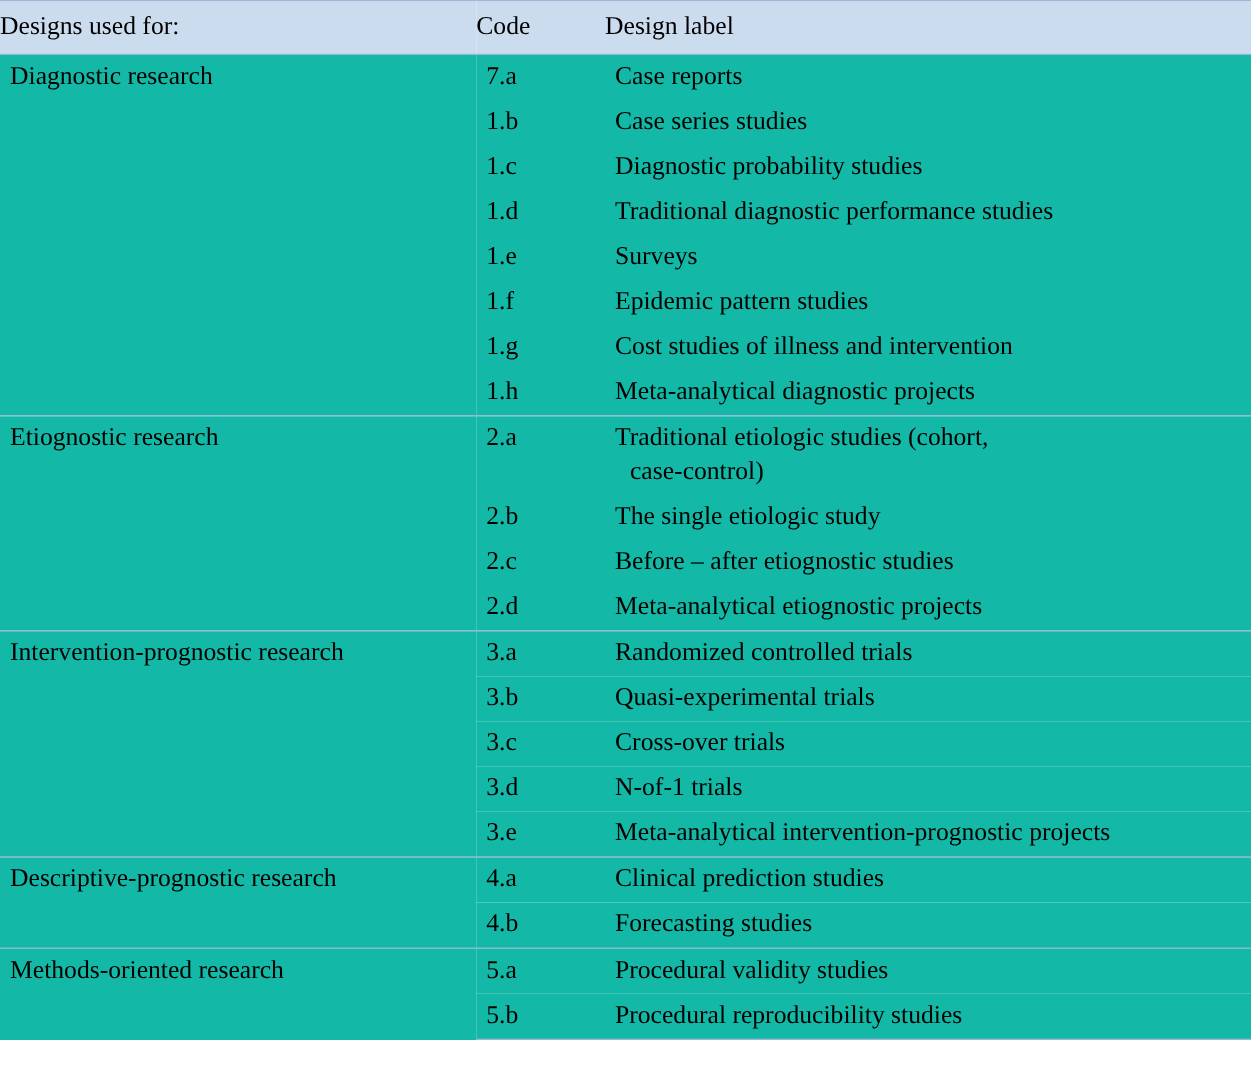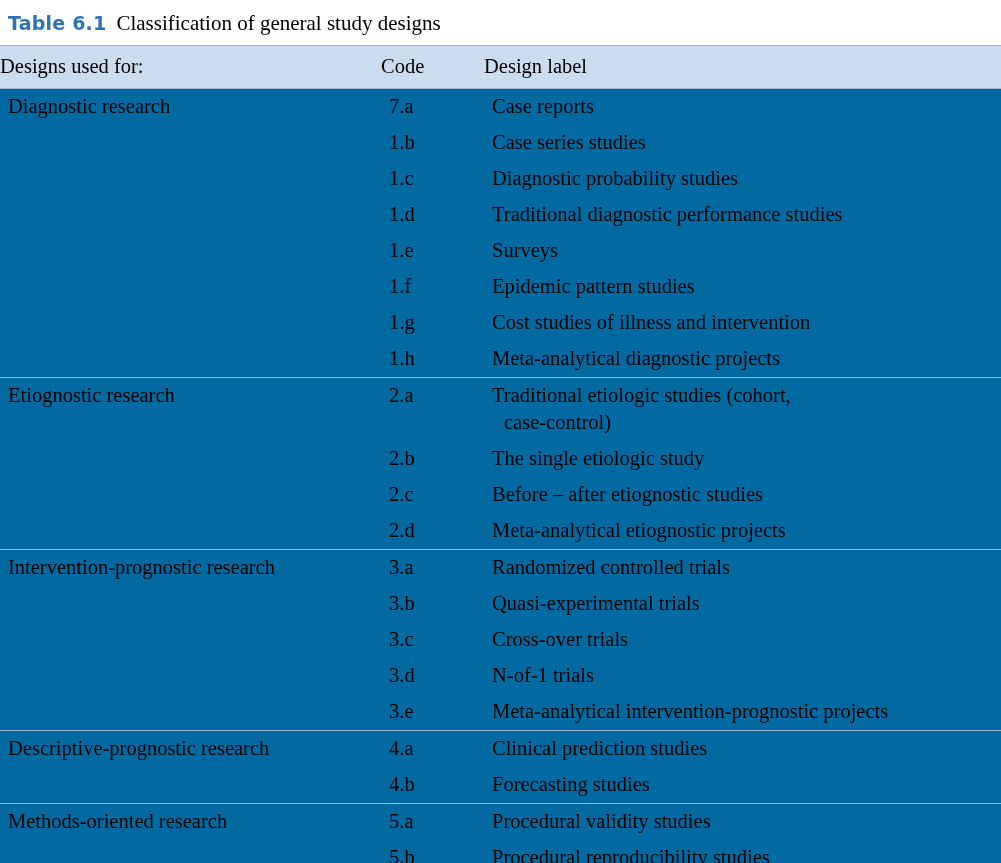--- a/index.html
+++ b/index.html
@@ -55,21 +55,21 @@
     font-weight: normal;
     text-align: left;
     padding: 8px 0 9px 0;
     border-top: 1.5px solid #9bb8d8;
     border-bottom: 1.5px solid #9bb8d8;
     font-size: 20.5px;
     vertical-align: top;
     line-height: 25px;
   }
   table.designs tbody td {
-    background: #0369a1;
+    background: #14b8a6;
     padding: 4px 6px 5px 8px;
     vertical-align: top;
     line-height: 27px;
     font-size: 20.5px;
     border: 0;
   }
   table.designs tbody tr.group-start > td {
     border-top: 1.5px solid #9bb8d8;
   }
   table.designs tbody td.group-cell {
@@ -86,23 +86,20 @@
   table.designs tbody tr:last-child > td {
     border-bottom: 1.5px solid #9bb8d8;
   }
   .label-cell .line2 { display: block; margin-left: 12px; }
 </style>
 </head>
 <body>
 
 <div class="page">
 
-  <div class="caption">
-    <span class="caption-label">Table 6.1</span><span class="caption-text">Classification of general study designs</span>
-  </div>
 
   <table class="designs">
     <colgroup>
       <col class="c-group">
       <col class="c-code">
       <col class="c-label">
     </colgroup>
     <thead>
       <tr>
         <th>Designs used for:</th>

